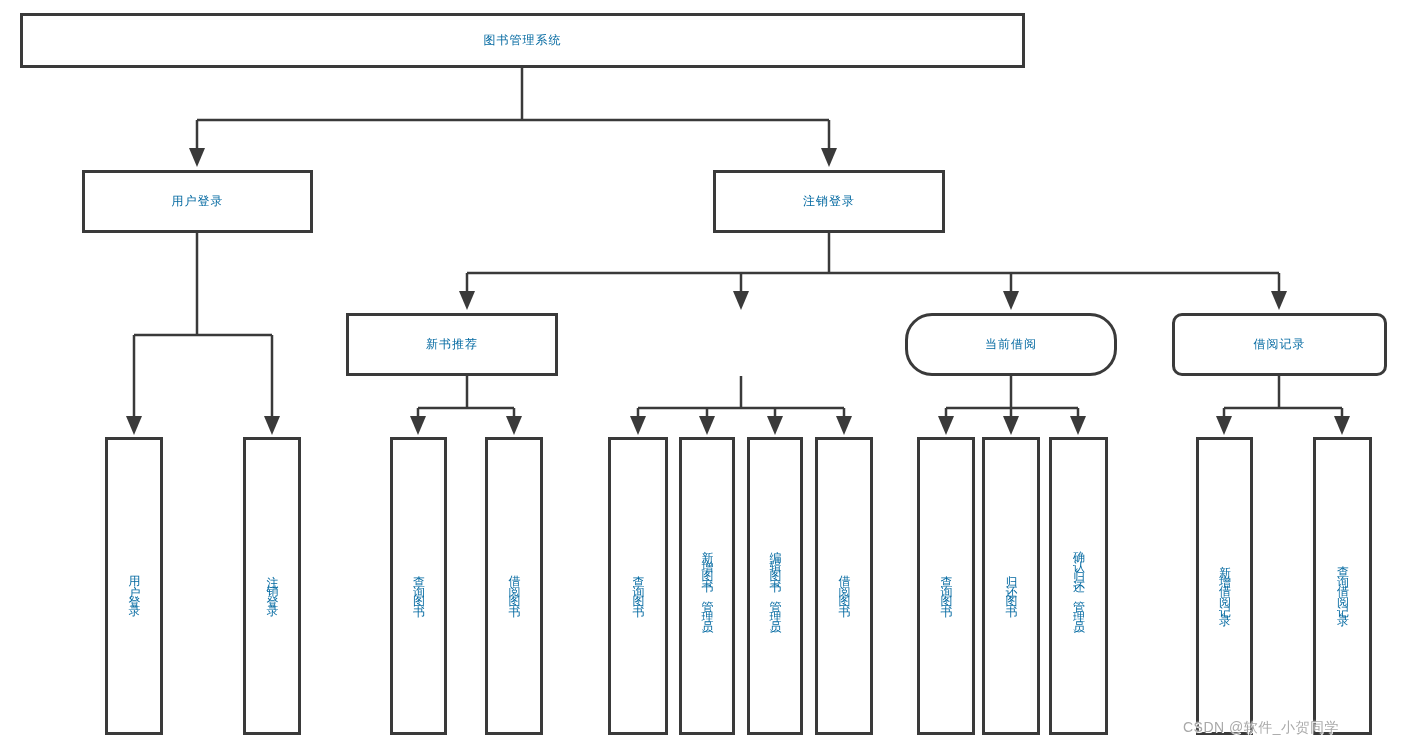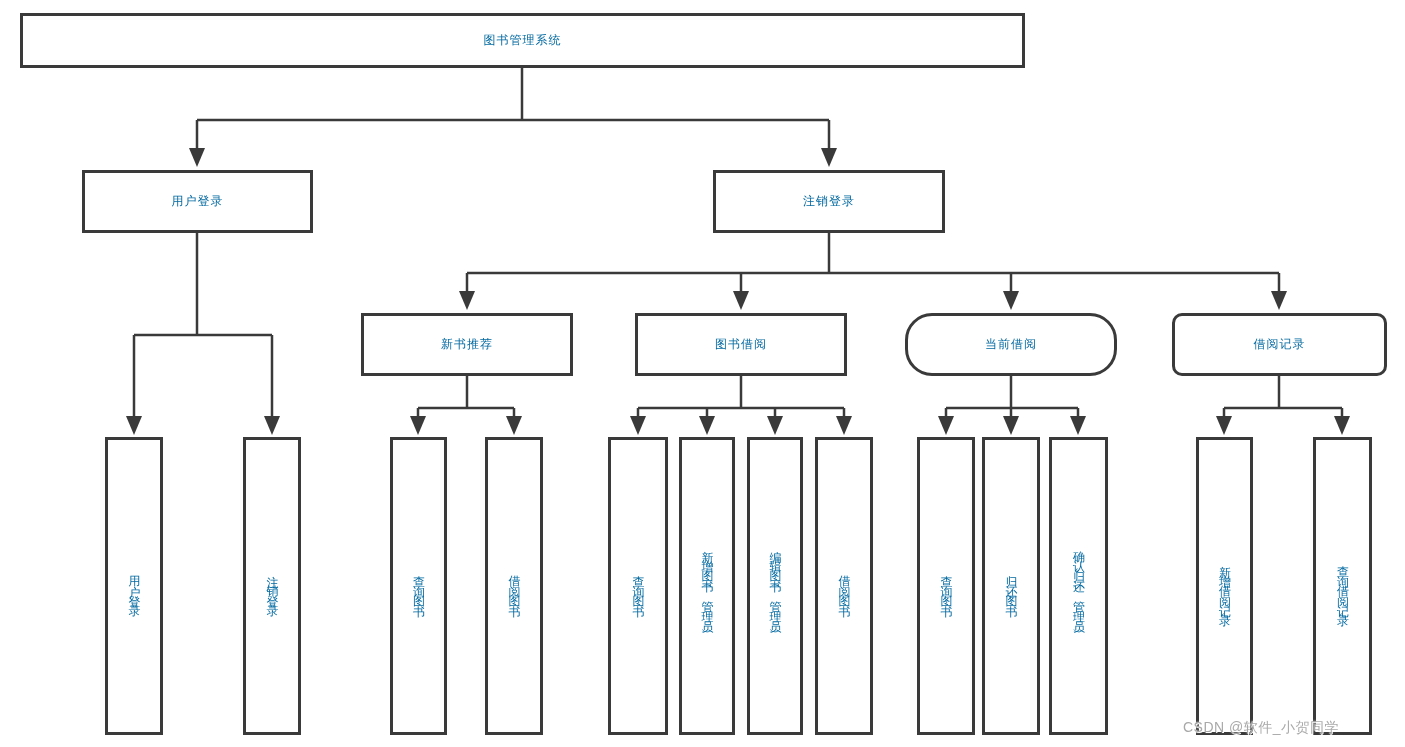--- a/index.html
+++ b/index.html
@@ -40,21 +40,21 @@
     writing-mode: vertical-rl;
     text-orientation: mixed;
     letter-spacing: 10px;
     line-height: 1.1;
     white-space: nowrap;
   }
   
   #n-root  { left: 20px;  top: 13px;  width: 1005px; height: 55px; }
   #n-login { left: 82px;  top: 170px; width: 231px;  height: 63px; }
   #n-mgmt  { left: 713px; top: 170px; width: 232px;  height: 63px; }
-  #n-new   { left: 361px; top: 313px; width: 212px;  height: 63px; }
+  #n-new   { left: 346px; top: 313px; width: 212px;  height: 63px; }
   #n-borrow{ left: 635px; top: 313px; width: 212px;  height: 63px; }
   #n-cur   { left: 905px; top: 313px; width: 212px;  height: 63px; border-radius: 27px; }
   #n-rec   { left: 1172px;top: 313px; width: 215px;  height: 63px; border-radius: 10px; }
   
   #l-1  { left: 105px;  width: 58px; }
   #l-2  { left: 243px;  width: 58px; }
   #l-3  { left: 390px;  width: 57px; }
   #l-4  { left: 485px;  width: 58px; }
   #l-5  { left: 608px;  width: 60px; }
   #l-6  { left: 679px;  width: 56px; }
@@ -153,23 +153,20 @@
   <div id="n-login" class="node hbox">
     <span class="label">用户登录</span>
   </div>
   <div id="n-mgmt" class="node hbox">
     <span class="label">注销登录</span>
   </div>
 
   <div id="n-new" class="node hbox">
     <span class="label">新书推荐</span>
   </div>
-  <div id="n-borrow" class="node hbox">
-    <span class="label">图书借阅</span>
-  </div>
   <div id="n-cur" class="node hbox">
     <span class="label">当前借阅</span>
   </div>
   <div id="n-rec" class="node hbox">
     <span class="label">借阅记录</span>
   </div>
 
   <div id="l-1" class="node vbox">
     <span class="vtext">用户登录</span>
   </div>

